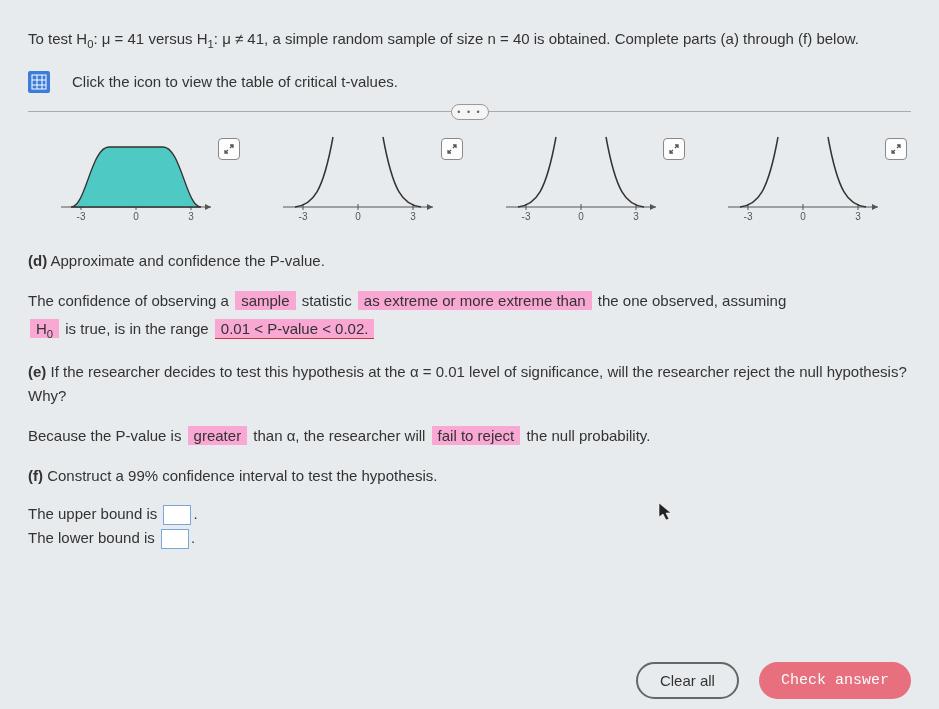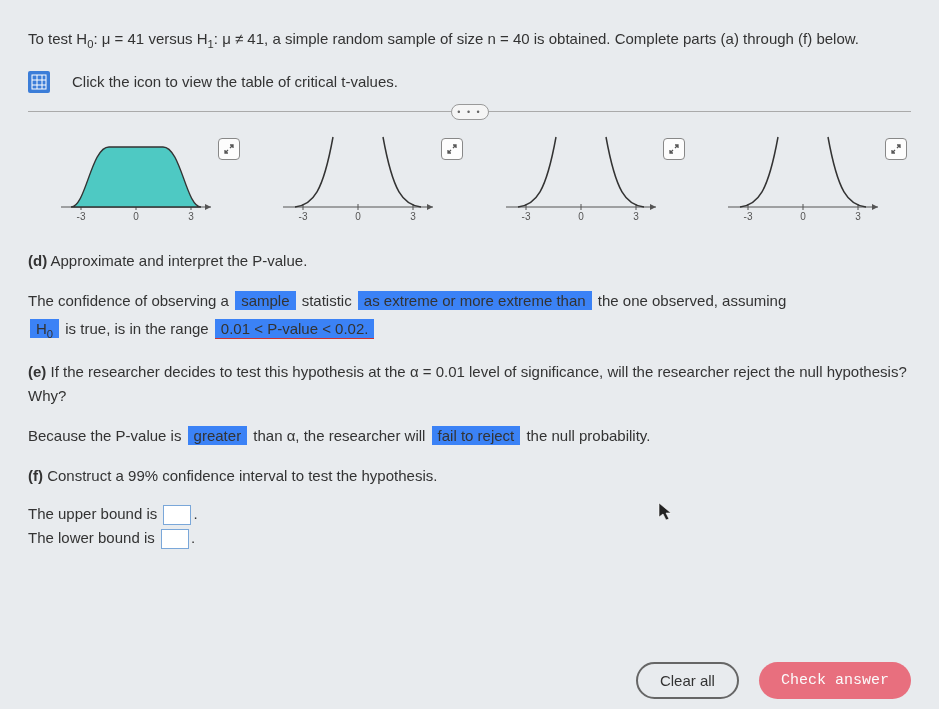--- a/index.html
+++ b/index.html
@@ -69,21 +69,21 @@
       border: 1.5px solid #888;
       border-radius: 4px;
       background: #fdfdfd;
       display: flex; align-items: center; justify-content: center;
     }
     .expand-btn svg { width: 12px; height: 12px; }
     .section { font-size: 15px; line-height: 1.9; margin-bottom: 14px; }
     .section-tight { font-size: 15px; line-height: 1.6; margin-bottom: 14px; }
     .part-label { font-weight: bold; }
     .blank-fill {
-      background: #3b82f6;
+      background: #f9a8d4;
       padding: 1px 6px;
       border-bottom: 1px solid #c33;
       margin: 0 2px;
     }
     .blank-fill.noborder { border-bottom: none; }
     .input-box {
       display: inline-block;
       width: 28px; height: 20px;
       border: 1px solid #7aa7d9;
       background: #fff;
@@ -224,21 +224,21 @@
       </svg>
       <div class="expand-btn">
         <svg viewBox="0 0 12 12">
             <path d="M2 7 L2 10 L5 10 M2 10 L5 7 M10 5 L10 2 L7 2 M10 2 L7 5" stroke="#555" stroke-width="1.3" fill="none"></path>
           </svg>
       </div>
     </div>
   </div>
 
   <div class="section-tight">
-    <span class="part-label">(d)</span> <span>Approximate and interpret the P-value.</span>
+    <span class="part-label">(d)</span> <span>Approximate and confidence the P-value.</span>
   </div>
   <div class="section">
     <span>The confidence of observing a </span>
     <span class="blank-fill noborder">sample</span>
     <span> statistic </span>
     <span class="blank-fill noborder">as extreme or more extreme than</span>
     <span> the one observed, assuming</span><br>
     <span class="blank-fill" style="border-bottom:none"><span>H</span><span class="sub">0</span></span>
     <span> is true, is in the range </span>
     <span class="blank-fill">0.01 &lt; P-value &lt; 0.02.</span>

